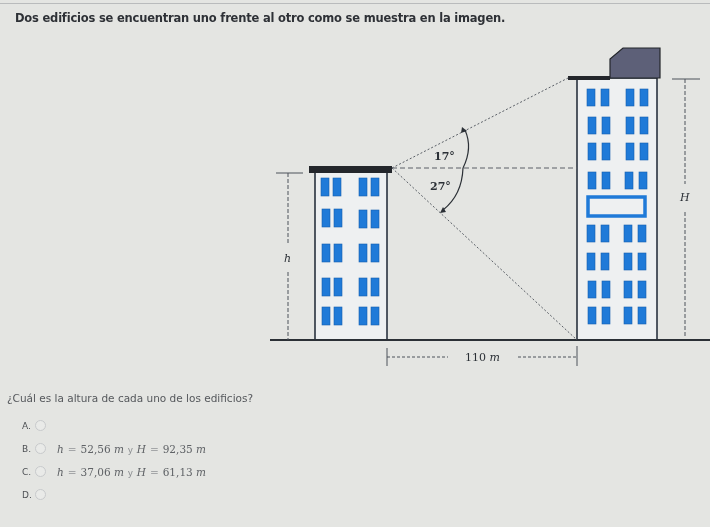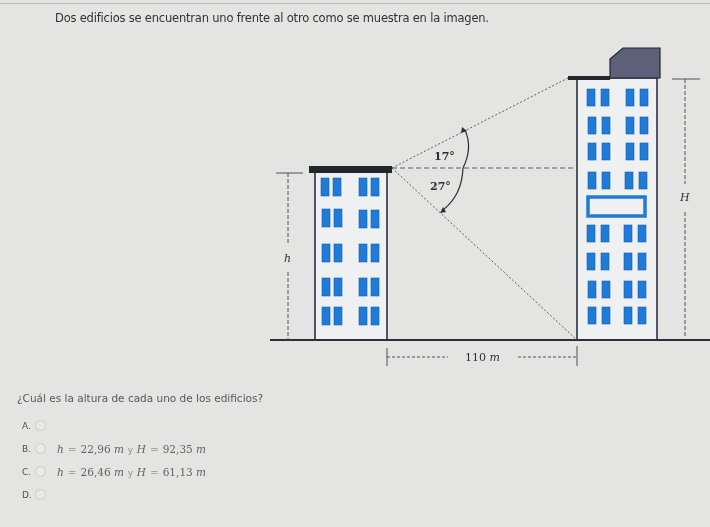--- a/index.html
+++ b/index.html
@@ -6,26 +6,26 @@
   body {
     width: 710px; height: 527px; overflow: hidden;
     background: #e4e5e2;
     font-family: "Liberation Sans", sans-serif;
     color: #2a2c30;
     position: relative;
   }
   .top-rule { position: absolute; left: 0; top: 3px; width: 710px; height: 1px; background: #b9bbbc; }
   .intro {
     position: absolute; left: 15px; top: 11px;
-    font-size: 11.5px; font-weight: normal; color: #2e3136;
-    font-family: "DejaVu Sans", sans-serif; letter-spacing: -0.2px; margin-left: 40px;
+    font-size: 11.5px; font-weight: bold; color: #2e3136;
+    font-family: "DejaVu Sans", sans-serif; letter-spacing: -0.2px;
   }
   .diagram { position: absolute; left: 0; top: 0; width: 710px; height: 380px; }
   .question {
-    position: absolute; left: 17px; top: 392px;
+    position: absolute; left: 7px; top: 392px;
     font-size: 10.5px; color: #55585c;
     font-family: "DejaVu Sans", sans-serif;
   }
   .options { position: absolute; left: 22px; top: 414px; }
   .option {
     display: flex; align-items: center; height: 23px;
     font-size: 10.5px; color: #6c6f73; cursor: pointer;
   }
   .opt-letter { width: 13px; font-family: "DejaVu Sans", sans-serif; font-size: 9px; color: #4d5054; }
   .radio {
@@ -159,27 +159,27 @@
 
 <div class="options">
   <div class="option">
     <span class="opt-letter">A.</span>
     <span class="radio"></span>
   </div>
   <div class="option">
     <span class="opt-letter">B.</span>
     <span class="radio"></span>
     <span class="math">
-      <i>h</i><span class="eq">=</span><span>22,96</span> <i>m</i><span class="y">y</span><i>H</i><span class="eq">=</span><span>92,35</span> <i>m</i>
+      <i>h</i><span class="eq">=</span><span>52,56</span> <i>m</i><span class="y">y</span><i>H</i><span class="eq">=</span><span>92,35</span> <i>m</i>
     </span>
   </div>
   <div class="option">
     <span class="opt-letter">C.</span>
     <span class="radio"></span>
     <span class="math">
-      <i>h</i><span class="eq">=</span><span>26,46</span> <i>m</i><span class="y">y</span><i>H</i><span class="eq">=</span><span>61,13</span> <i>m</i>
+      <i>h</i><span class="eq">=</span><span>37,06</span> <i>m</i><span class="y">y</span><i>H</i><span class="eq">=</span><span>61,13</span> <i>m</i>
     </span>
   </div>
   <div class="option">
     <span class="opt-letter">D.</span>
     <span class="radio"></span>
   </div>
 </div>
 
 </body></html>

